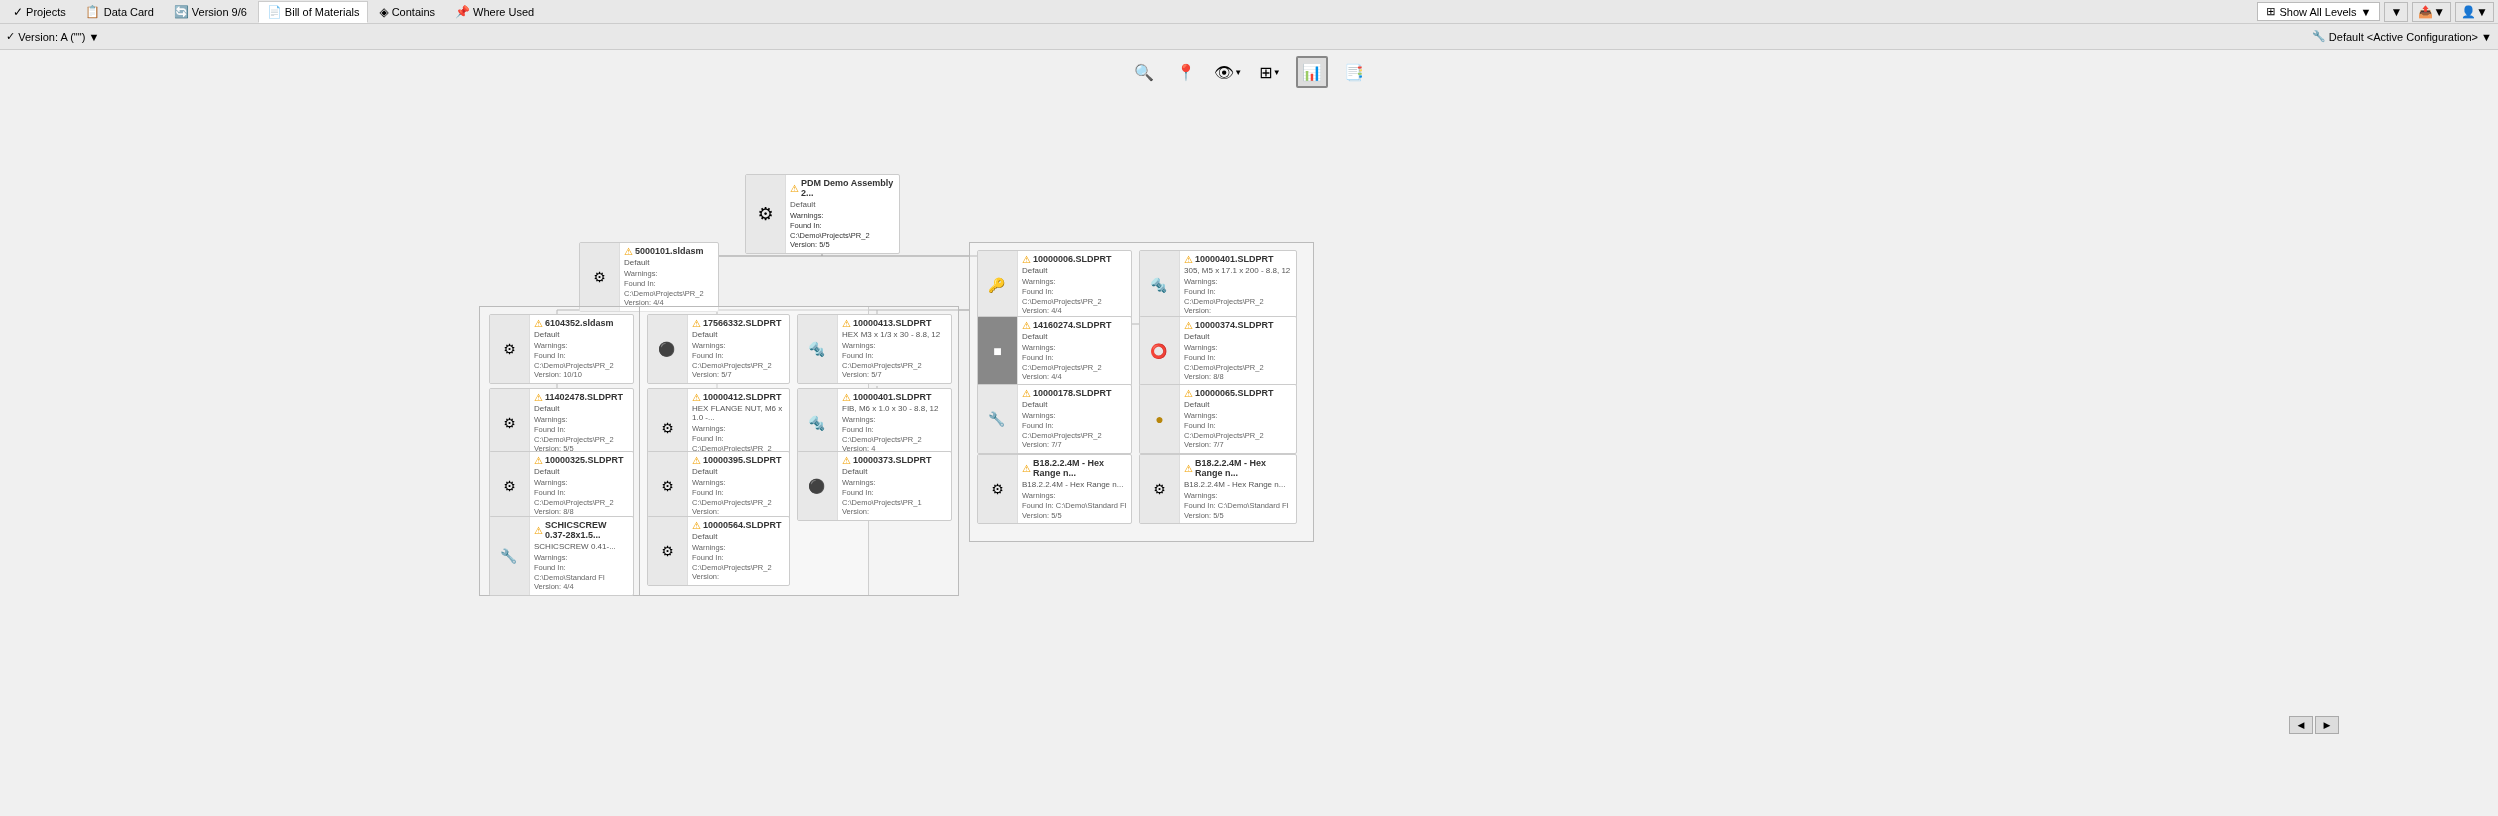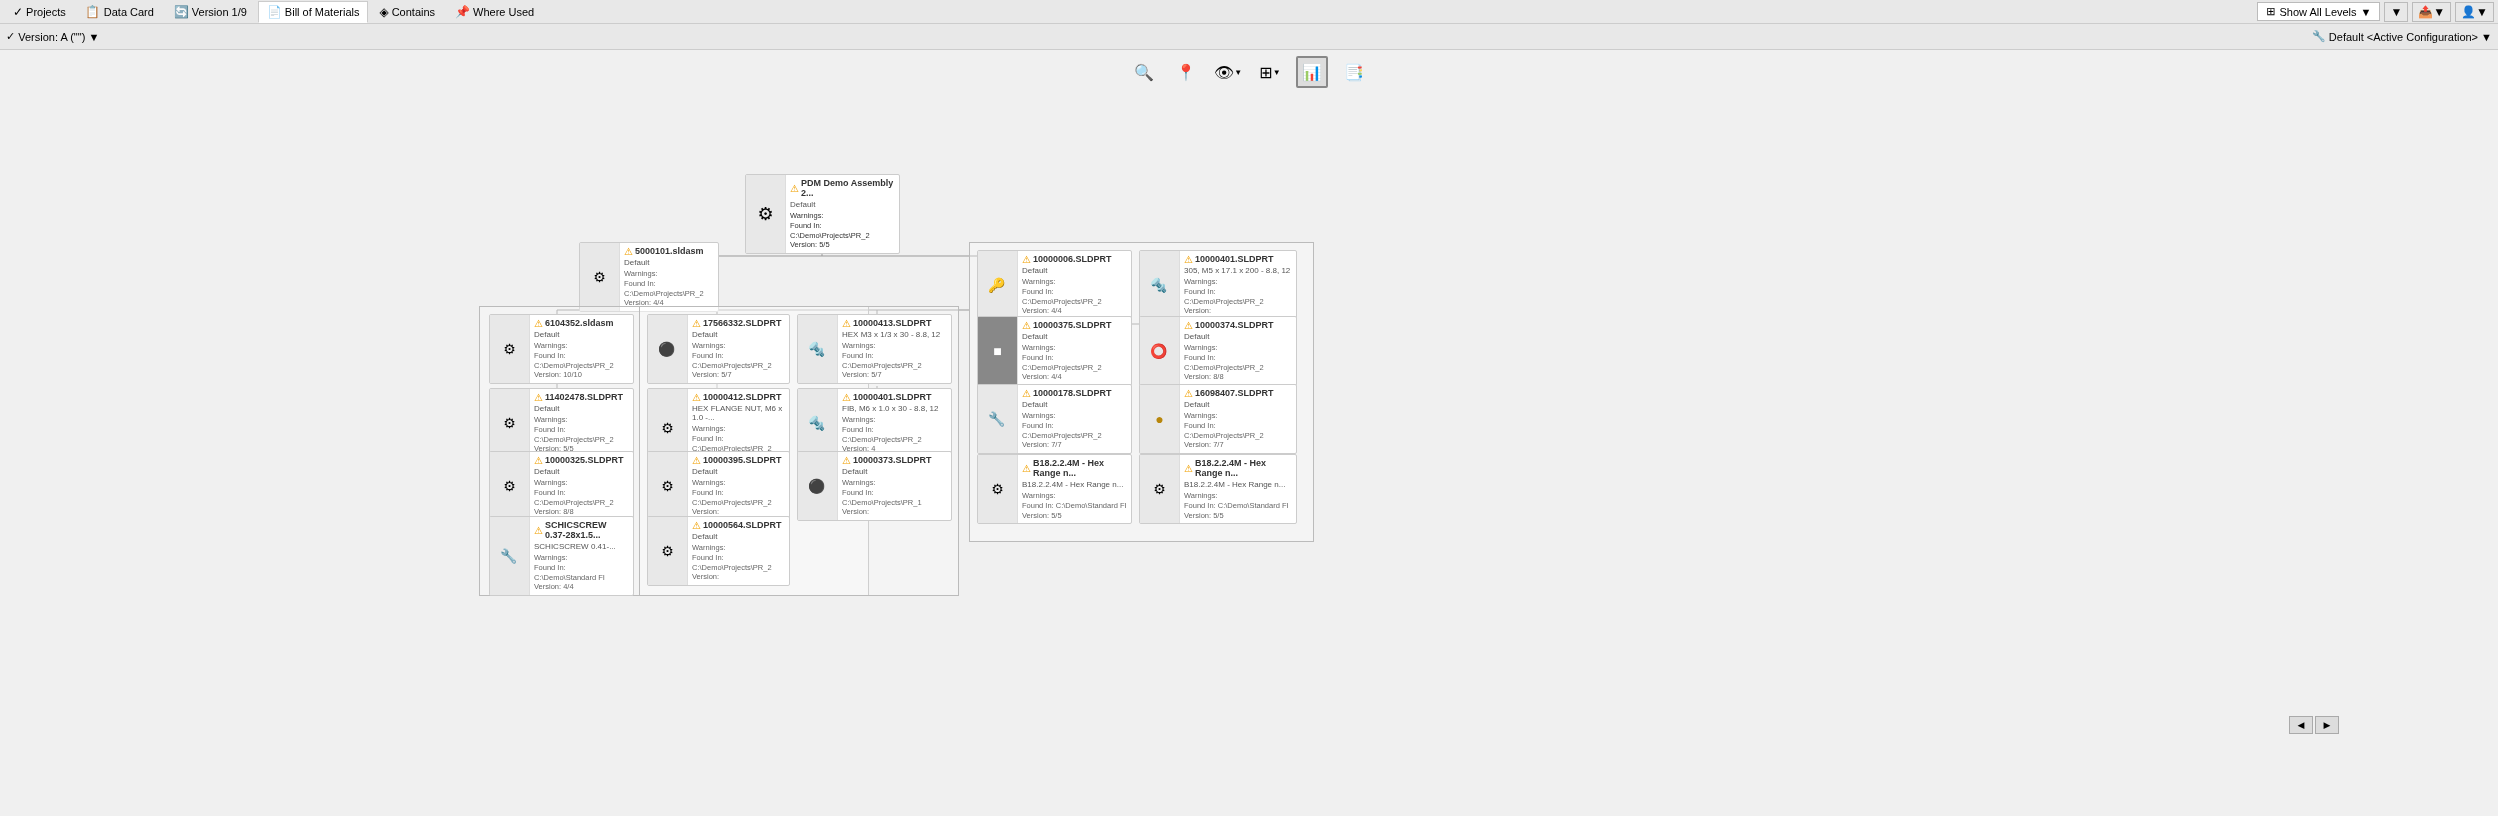--- a/index.html
+++ b/index.html
@@ -154,21 +154,21 @@
   <div class="tab-item">
     <span class="tab-icon">✓</span>
     <span>Projects</span>
   </div>
   <div class="tab-item">
     <span class="tab-icon">📋</span>
     <span>Data Card</span>
   </div>
   <div class="tab-item">
     <span class="tab-icon">🔄</span>
-    <span>Version 1/9</span>
+    <span>Version 9/6</span>
   </div>
   <div class="tab-item active">
     <span class="tab-icon">📄</span>
     <span>Bill of Materials</span>
   </div>
   <div class="tab-item">
     <span class="tab-icon">◈</span>
     <span>Contains</span>
   </div>
   <div class="tab-item">
@@ -482,21 +482,21 @@
           Warnings:<br>Found In: C:\Demo\Projects\PR_2<br>Version:
         </div>
       </div>
     </div>
 
     <div class="node-card" style="left:828px; top:222px; width:155px; min-height:58px;">
       <div class="node-thumbnail" style="font-size:14px; background:#888; color:white;">■</div>
       <div class="node-info">
         <div class="node-title-row">
           <span class="warn-icon">⚠</span>
-          <div class="node-name">10000375.SLDPRT</div>
+          <div class="node-name">14160274.SLDPRT</div>
         </div>
         <div class="node-config">Default</div>
         <div class="node-detail">
           Warnings:<br>Found In: C:\Demo\Projects\PR_2<br>Version: 4/4
         </div>
       </div>
     </div>
 
     <div class="node-card" style="left:990px; top:222px; width:158px; min-height:58px;">
       <div class="node-thumbnail" style="font-size:14px;">⭕</div>
@@ -524,21 +524,21 @@
           Warnings:<br>Found In: C:\Demo\Projects\PR_2<br>Version: 7/7
         </div>
       </div>
     </div>
 
     <div class="node-card" style="left:990px; top:290px; width:158px; min-height:58px;">
       <div class="node-thumbnail" style="font-size:14px; color:#b8860b;">●</div>
       <div class="node-info">
         <div class="node-title-row">
           <span class="warn-icon">⚠</span>
-          <div class="node-name">16098407.SLDPRT</div>
+          <div class="node-name">10000065.SLDPRT</div>
         </div>
         <div class="node-config">Default</div>
         <div class="node-detail">
           Warnings:<br>Found In: C:\Demo\Projects\PR_2<br>Version: 7/7
         </div>
       </div>
     </div>
 
     <div class="node-card" style="left:828px; top:360px; width:155px; min-height:65px;">
       <div class="node-thumbnail" style="font-size:14px;">⚙</div>

